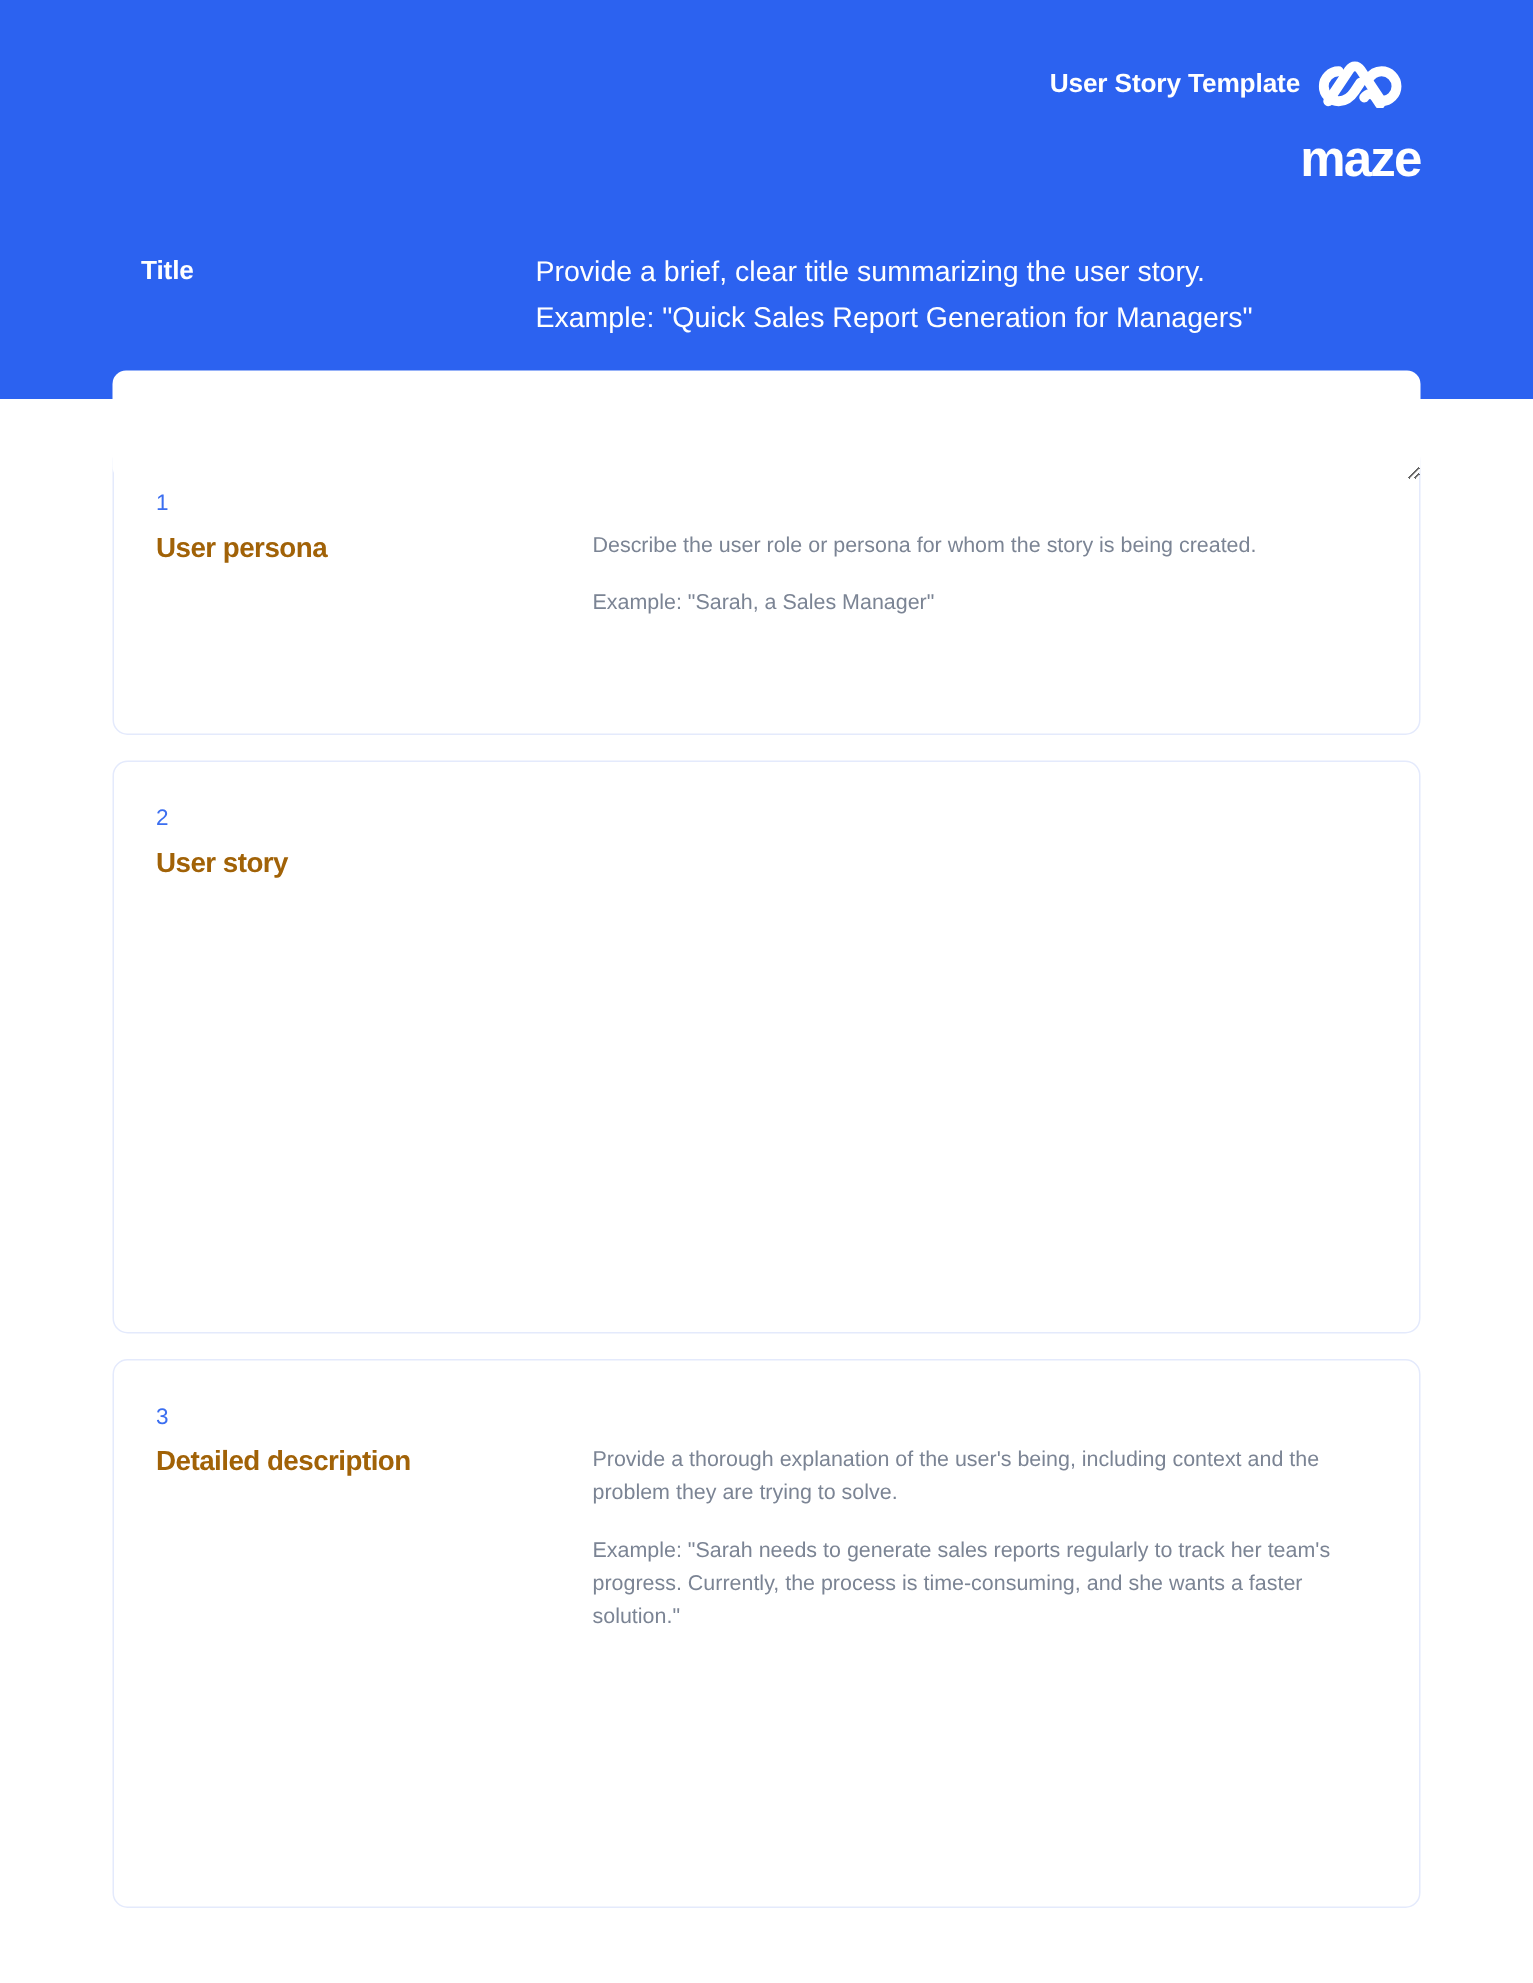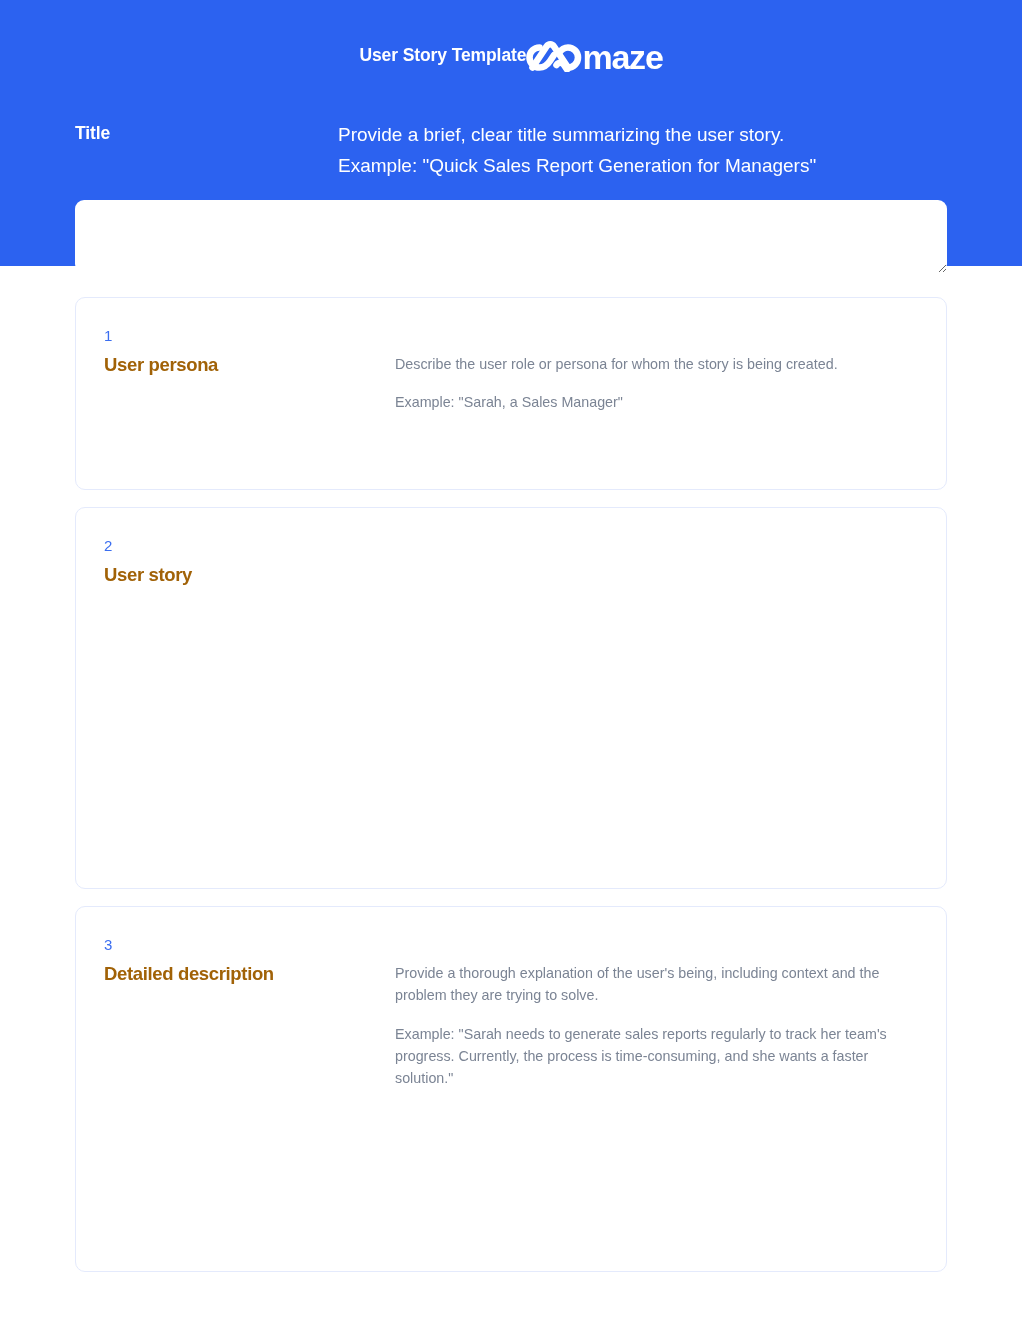--- a/index.html
+++ b/index.html
@@ -17,51 +17,53 @@
     position: relative;
     width: 1022px;
     height: 266px;
     background: #2c62f0;
     padding: 0 75px;
   }
 
   .header-top {
     display: flex;
     align-items: flex-start;
-    justify-content: center;
+    justify-content: flex-end;
     padding-top: 44px;
   }
 
   .header-title {
     font-size: 17.5px;
     font-weight: bold;
     color: #ffffff;
     letter-spacing: -0.1px;
     line-height: 1.3;
   }
 
   .logo {
     display: flex;
     align-items: center;
-    gap: 0;
+    gap: 12px;
     margin-top: -6px;
+    flex-direction: column;
   }
   .logo-mark { display: block; }
   .logo-word {
     font-size: 34px;
     font-weight: bold;
     color: #ffffff;
     letter-spacing: -1.2px;
     line-height: 1;
   }
 
   
   .title-row {
     display: flex;
     margin-top: 44px;
+    margin-left: 19px;
   }
   .title-label {
     width: 263px;
     flex: 0 0 263px;
     font-size: 17.5px;
     font-weight: bold;
     color: #ffffff;
     letter-spacing: -0.1px;
     padding-top: 3px;
   }

